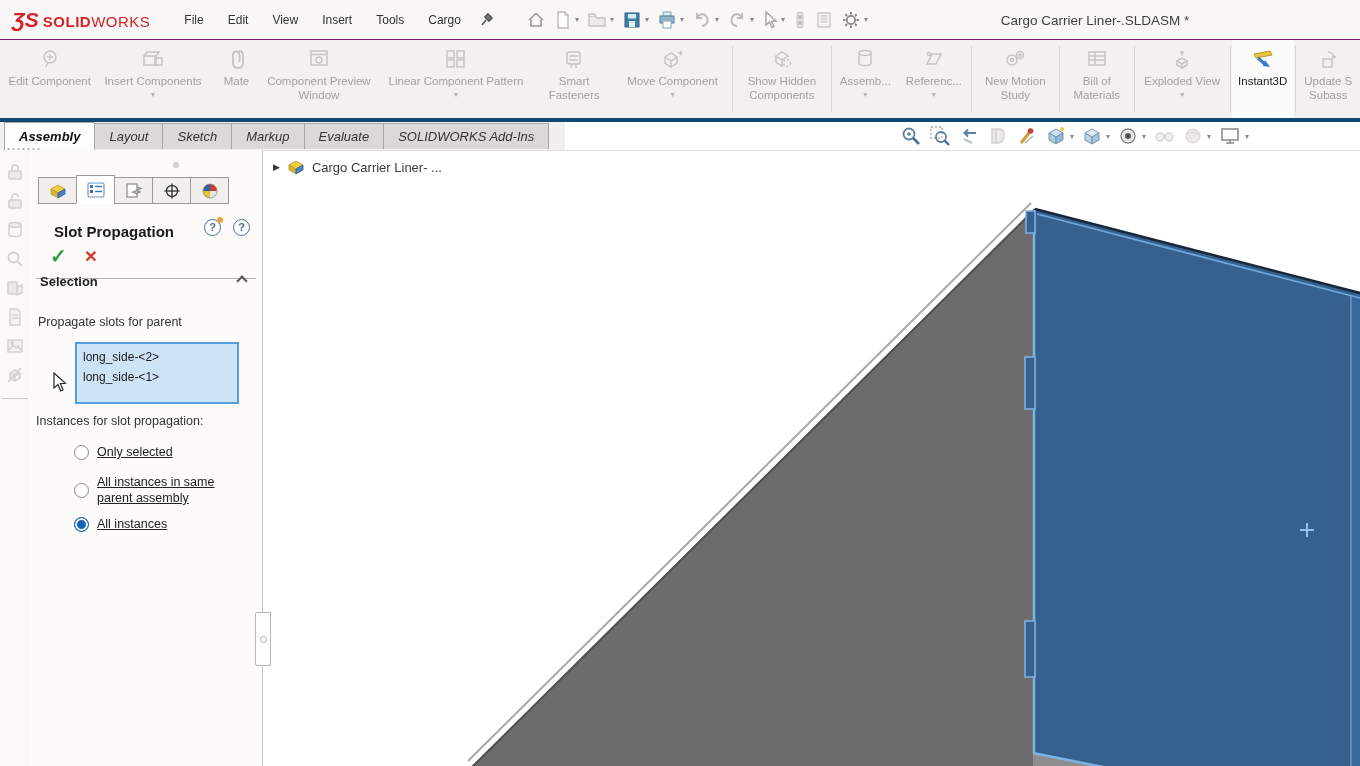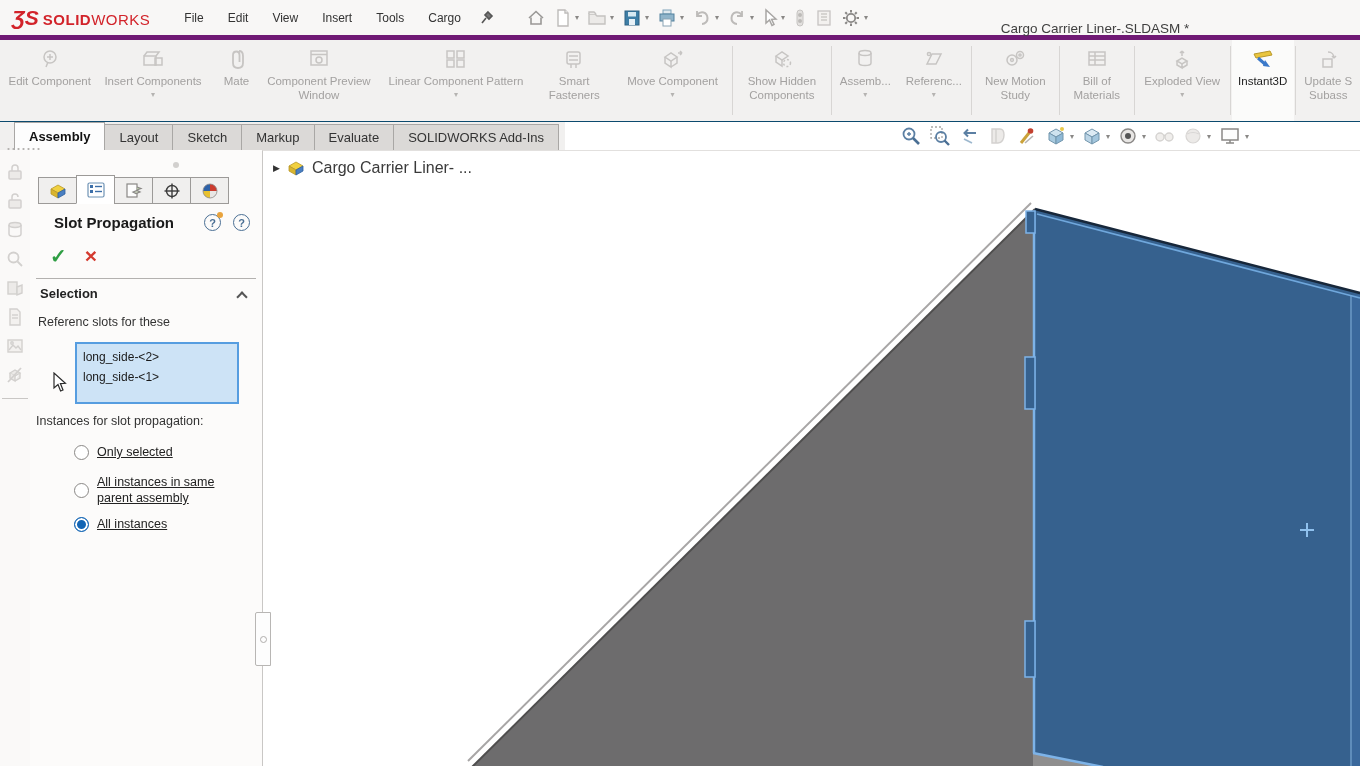--- a/index.html
+++ b/index.html
@@ -1,53 +1,53 @@
 <!DOCTYPE html>
 <html><head>
 <meta charset="utf-8">
 <style>
   * { margin:0; padding:0; box-sizing:border-box; }
   html,body { width:1360px; height:766px; overflow:hidden;
     font-family:"Liberation Sans", sans-serif; background:#fff; }
 
   
   .titlebar { position:absolute; left:0; top:0; width:1360px; height:40px;
-    background:#f8f7f6; border-bottom:5px solid #701a75; display:flex; align-items:center; }
+    background:#f8f7f6; border-bottom:1px solid #701a75; display:flex; align-items:center; }
   .logo { display:flex; align-items:baseline; margin-left:12px; cursor:default; }
   .logo-mark { color:#d2232a; font-style:italic; font-weight:bold; font-size:21px; margin-right:4px; }
   .logo-bold { color:#d2232a; font-weight:bold; font-size:15px; letter-spacing:.5px; }
   .logo-light { color:#d2232a; font-weight:normal; font-size:15px; letter-spacing:.5px; }
   .menus { display:flex; margin-left:22px; }
   .menu-item { font-size:12px; color:#333; padding:4px 12px; cursor:default; }
   .pin { margin-left:6px; }
   .qa { display:flex; align-items:center; margin-left:28px; gap:2px; }
   .qa-btn { display:flex; align-items:center; height:26px; padding:0 3px; }
   .caret { font-size:8px; color:#8a8886; margin-left:3px; }
-  .doc-title { position:absolute; left:945px; top:8px; width:300px; height:40px;
+  .doc-title { position:absolute; left:945px; top:0; width:300px; height:40px;
     display:flex; align-items:center; justify-content:center;
     font-size:13.5px; color:#3f3f3f; }
 
   
   .ribbon { position:absolute; left:0; top:40px; width:1360px; height:82px;
-    background:#f2f1f0; border-bottom:1px solid #0c4a6e;
+    background:#f2f1f0; border-bottom:4px solid #0c4a6e;
     display:flex; align-items:stretch; padding-left:6px; overflow:hidden; }
   .ribbon-item { display:flex; flex-direction:column; align-items:center;
     justify-content:flex-start; padding-top:7px; position:relative; }
   .ribbon-item .ric { height:24px; display:flex; align-items:center; justify-content:center; }
   .ribbon-item .rlabel { font-size:11.5px; line-height:1.25; color:#a3a1a0;
     text-align:center; margin-top:3px; }
   .ribbon-item .rcaret { font-size:8px; color:#b5b3b1; margin-top:2px; height:10px; }
   .ribbon-item.active { background:#fbfbfa; }
   .ribbon-item.active .rlabel { color:#1d1d1d; }
   .ribbon-sep { width:1px; background:#d8d6d4; margin:6px 1px; }
 
   
   .tabrow { position:absolute; left:0; top:122px; width:1360px; height:28px;
     background:linear-gradient(to right,#f1f0ef 0,#f1f0ef 565px,#ffffff 565px); }
-  .tabs { position:absolute; left:14px; top:0; display:flex; height:28px; align-items:flex-end; }
+  .tabs { position:absolute; left:4px; top:0; display:flex; height:28px; align-items:center;font-style:italic; }
   .tab { height:26px; display:flex; align-items:center; padding:0 14px;
     background:#dbd9d7; border:1px solid #a9a7a5; border-bottom:none;
     font-size:13px; color:#333; margin-right:-1px; cursor:default; }
   .tab.active { background:#fdfdfd; font-weight:bold; color:#111; height:28px; }
   .dots { position:absolute; left:6px; top:147px; width:34px; height:4px;
     background-image:radial-gradient(circle,#b5b3b1 1px,transparent 1.2px);
     background-size:5px 4px; }
   .headsup { position:absolute; left:898px; top:1px; height:26px; display:flex;
     align-items:center; gap:3px; }
   .hu-btn { display:flex; align-items:center; padding:1px 2px; }
@@ -61,32 +61,32 @@
   
   .panel { position:absolute; left:30px; top:150px; width:232px; height:616px;
     background:#fcfbfa; }
   .pm-dot { position:absolute; left:143px; top:12px; width:6px; height:6px;
     border-radius:50%; background:#d2d0ce; }
   .pm-tabs { position:absolute; left:8px; top:27px; display:flex; }
   .pm-tab { width:39px; height:27px; background:#f0efee; border:1px solid #9c9a98;
     margin-right:-1px; display:flex; align-items:center; justify-content:center; }
   .pm-tab.active { background:#ffffff; border-bottom-color:#ffffff; height:29px; margin-top:-2px; }
   .pm-title-row { position:absolute; left:24px; top:64px; width:200px; display:flex; align-items:center; }
-  .pm-title { font-size:15px; font-weight:bold; color:#1a1a1a; }
+  .pm-title { font-size:15px; font-weight:bold; color:#1a1a1a;margin-top:9px; }
   .help-badge { width:17px; height:17px; border-radius:50%; border:1.5px solid #4a6f94;
     color:#4a6f94; font-size:11px; font-weight:bold; display:flex; align-items:center;
     justify-content:center; position:relative; }
   .help-badge.new::after { content:""; position:absolute; right:-3px; top:-3px; width:6px;
     height:6px; background:#e8a33d; border-radius:50%; }
   .pm-actions { position:absolute; left:20px; top:94px; display:flex; gap:18px; }
   .pm-ok { color:#2f9e44; font-size:20px; font-weight:bold; }
   .pm-cancel { color:#d43a2f; font-size:21px; font-weight:bold; }
   .pm-div { position:absolute; left:6px; top:128px; width:220px; height:1px; background:#b3b1af; }
-  .grp-head { position:absolute; left:10px; top:136px; width:214px; display:flex;
-    justify-content:space-between; align-items:flex-end; }
+  .grp-head { position:absolute; left:10px; top:124px; width:214px; display:flex;
+    justify-content:space-between; align-items:flex-start; }
   .grp-title { font-size:13px; font-weight:bold; color:#222; }
   .chev { width:8px; height:8px; border-left:2px solid #555; border-top:2px solid #555;
     transform:rotate(45deg); margin-right:8px; margin-top:3px; }
   .prompt { position:absolute; left:8px; top:165px; font-size:12.5px; color:#333; }
   .sel-box { position:absolute; left:45px; top:192px; width:164px; height:62px;
     border:2px solid #569de0; background:#cde3f6; padding:3px 6px; overflow:hidden; }
   .sel-item { font-size:12px; color:#1a1a1a; line-height:1.7; white-space:nowrap; }
   .inst-label { position:absolute; left:6px; top:264px; font-size:12.5px; color:#333; }
   .radio-row { position:absolute; left:44px; display:flex; align-items:center; gap:8px; }
   .radio-row.multiline { align-items:center; }
@@ -95,21 +95,21 @@
   .radio.sel { border-color:#1265b5; background:#1265b5; box-shadow:inset 0 0 0 2px #fff; }
   .radio-label { font-size:12.5px; color:#222; line-height:1.3;text-decoration:underline; }
   .radio-label.wrap { width:132px; }
   .cursor-arrow { position:absolute; left:22px; top:222px; }
 
   
   .viewport { position:absolute; left:262px; top:150px; width:1098px; height:616px;
     background:#fff; border-left:1px solid #c9c7c5; border-top:1px solid #e2e0de; }
   .breadcrumb { position:absolute; left:10px; top:8px; display:flex; align-items:center; gap:7px; }
   .bc-arrow { font-size:9px; color:#333; }
-  .bc-text { font-size:16px; color:#3a3a3a; }
+  .bc-text { font-size:13px; color:#3a3a3a; }
   .splitter { position:absolute; left:255px; top:612px; width:16px; height:54px;
     background:#fdfdfd; border:1px solid #b8b6b4; border-radius:2px 0 0 2px;
     display:flex; align-items:center; justify-content:center; }
   .splitter .knob { width:7px; height:7px; border-radius:50%; border:1.5px solid #b0aeac; }
 
   svg { display:block; }
 </style>
 </head>
 <body>
 
@@ -631,21 +631,21 @@
     <span class="pm-cancel">×</span>
   </div>
 
   <div class="pm-div"></div>
 
   <div class="grp-head">
     <span class="grp-title">Selection</span>
     <span class="chev"></span>
   </div>
 
-  <div class="prompt">Referenc slots for these</div>
+  <div class="prompt">Propagate slots for parent</div>
 
   <div class="sel-box">
     <div class="sel-item">long_side-&lt;2&gt;</div>
     <div class="sel-item">long_side-&lt;1&gt;</div>
   </div>
 
   <div class="cursor-arrow">
     <svg width="15" height="21" viewBox="0 0 15 21">
         <path d="M2 1 L2 16 L6 12.5 L8.6 19 L11 18 L8.4 11.6 L13.4 11.3 Z" fill="#fff" stroke="#2b2b2b" stroke-width="1.2"></path>
       </svg>

